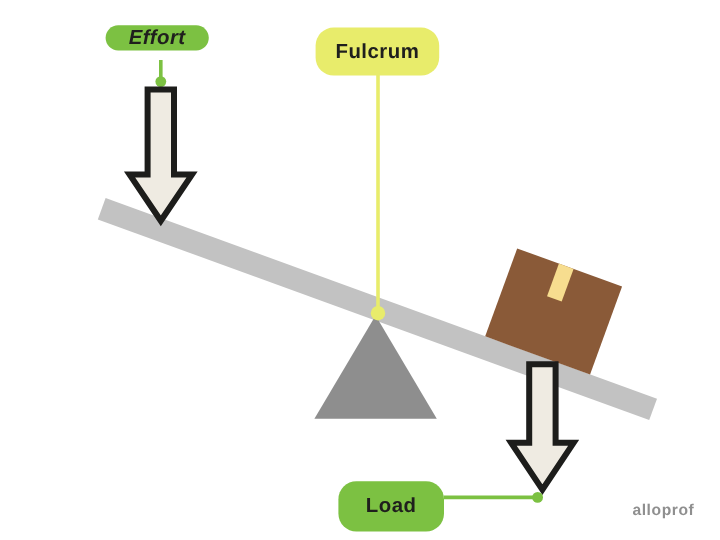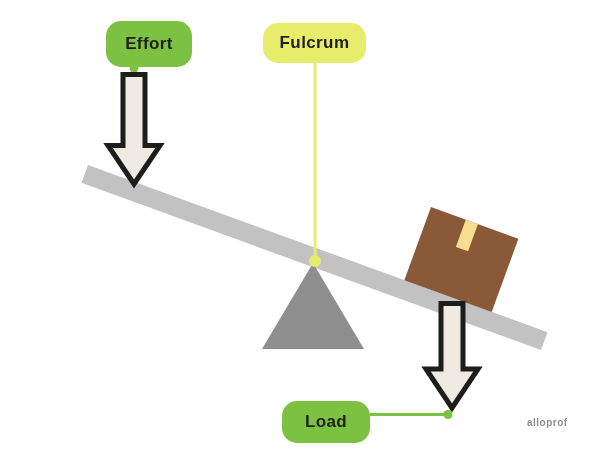--- a/index.html
+++ b/index.html
@@ -61,28 +61,28 @@
   .pill {
     display: flex;
     align-items: center;
     justify-content: center;
     border-radius: 15px;
     font-weight: bold;
     font-size: 17px;
     letter-spacing: 0.4px;
     color: #1f1f1d;
   }
-  #effort-label  { left: 106px;  top: 21px;  width: 86px;  height: 46px; background: #7cc142; }
+  #effort-label  { left: 88px;  top: 21px;  width: 86px;  height: 21px; background: #7cc142; font-style: italic; }
   #fulcrum-label { left: 263px; top: 23px;  width: 103px; height: 40px; background: #e8ec6b; }
   #load-label    { left: 282px; top: 401px; width: 88px;  height: 42px; background: #7cc142; }
 
   
   #watermark {
     left: 527px; top: 417px;
-    font-size: 10px;
+    font-size: 13px;
     font-weight: bold;
     letter-spacing: 0.5px;
     color: #8f8f8f;
   }
 </style>
 </head>
 <body>
 
 <div id="stage">
 

